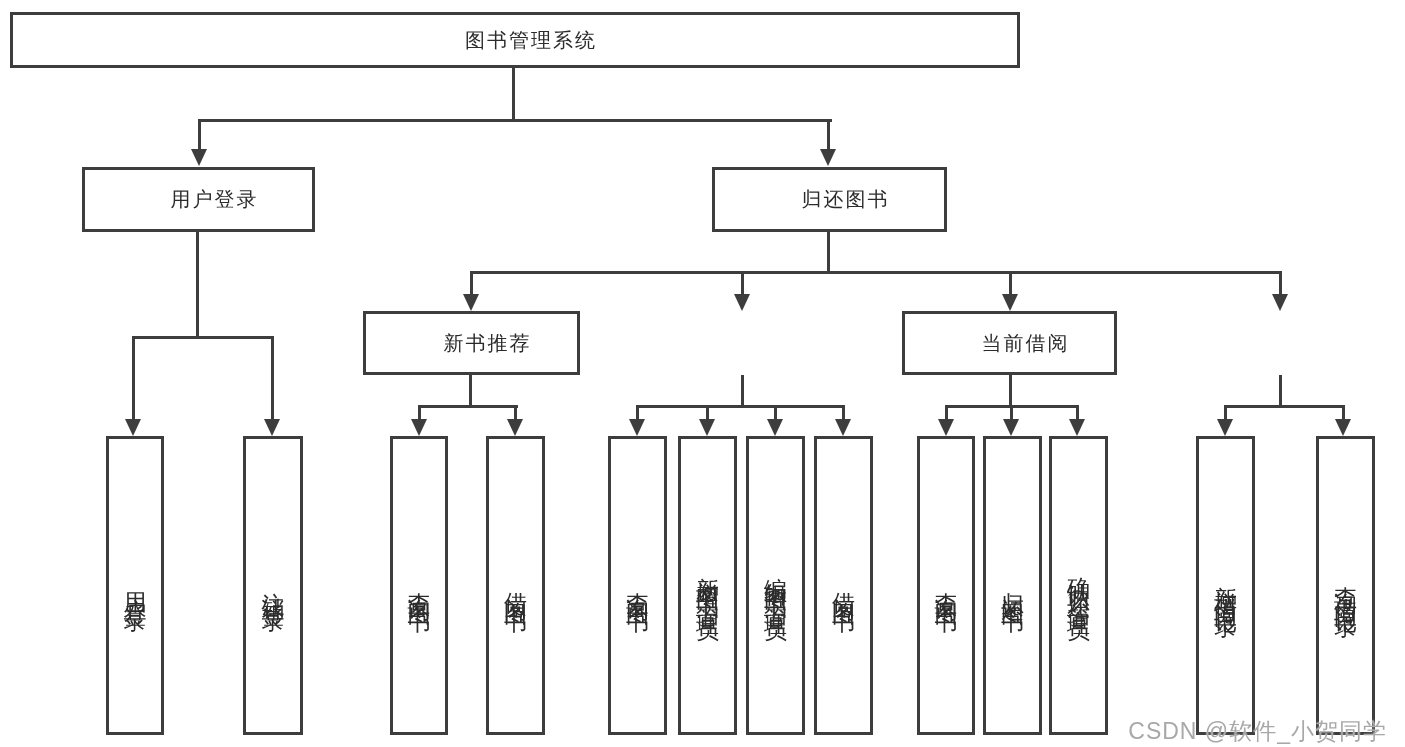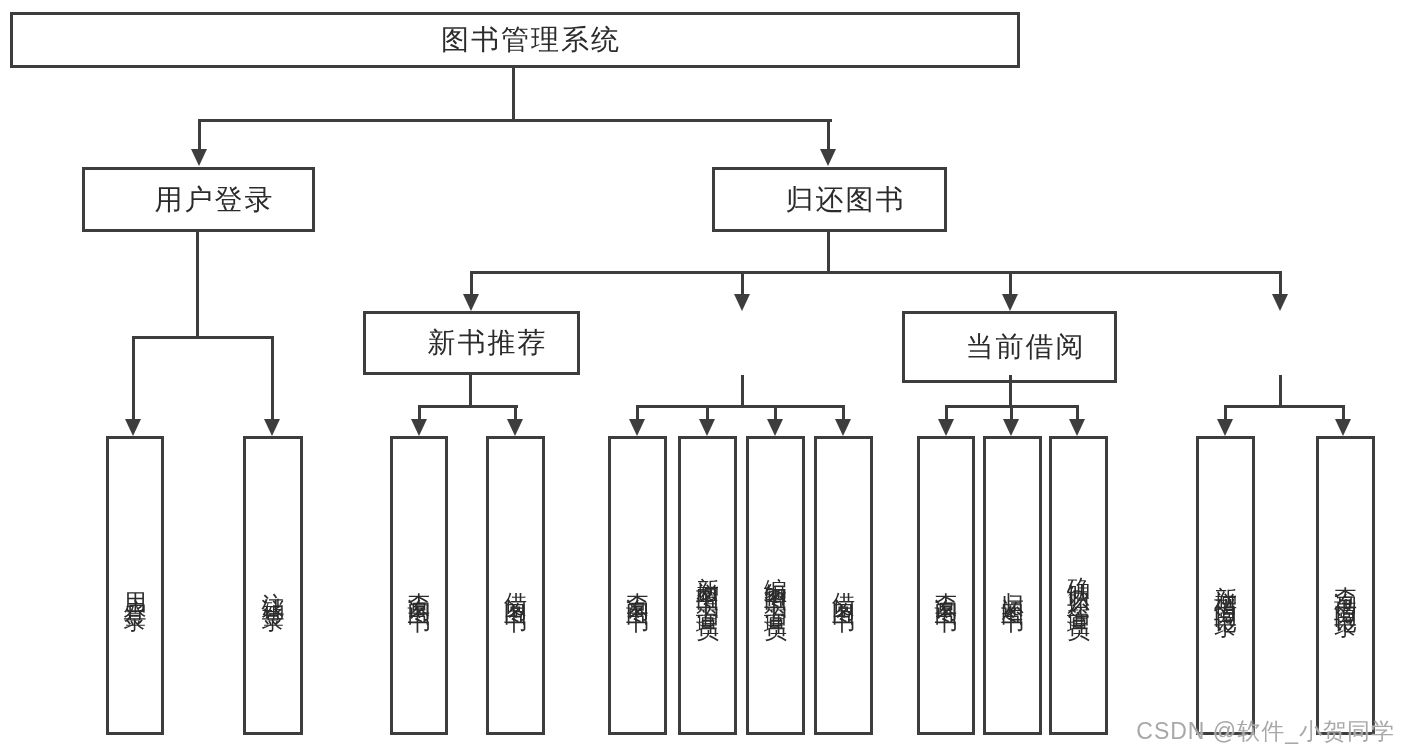--- a/index.html
+++ b/index.html
@@ -9,33 +9,33 @@
   body{font-family:"Liberation Sans","DejaVu Sans",sans-serif;}
   .canvas{
     position:relative;width:1405px;height:747px;background:var(--background);
     overflow:hidden;margin:0 auto;
   }
   .box{
     position:absolute;box-sizing:border-box;border:3px solid var(--line);
     background:var(--background);display:flex;align-items:center;justify-content:center;
     color:var(--text);
   }
-  .box.h{font-size:28px;letter-spacing:2px;padding-left:32px;}
+  .box.h{font-size:20px;letter-spacing:2px;padding-left:32px;}
   .box.v{
     writing-mode:vertical-rl;text-orientation:mixed;
     font-size:23px;letter-spacing:6px;line-height:1;
   }
   .ln{position:absolute;background:var(--line);}
   .ah{
     position:absolute;width:0;height:0;
     border-left:8px solid transparent;border-right:8px solid transparent;
     border-top:17px solid var(--line);
   }
   .watermark{
-    position:absolute;top:716px;right:10px;font-size:23px;color:var(--watermark);
+    position:absolute;top:716px;right:18px;font-size:23px;color:var(--watermark);
     letter-spacing:1px;white-space:nowrap;z-index:5;
     text-shadow:0 0 2px rgba(255,255,255,.8);
     margin-left:48px;
   }
 </style>
 </head>
 <body>
 
 <div class="canvas">
 
@@ -71,21 +71,21 @@
   <div class="ln" style="left:1009px;top:271px;width:3px;height:24px;"></div>
   <div class="ln" style="left:1279px;top:271px;width:3px;height:24px;"></div>
   <div class="ah" style="left:463px;top:294px;"></div>
   <div class="ah" style="left:734px;top:294px;"></div>
   <div class="ah" style="left:1002px;top:294px;"></div>
   <div class="ah" style="left:1272px;top:294px;"></div>
 
   <div class="box h" style="left:363px;top:311px;width:217px;height:64px;">
     <span>新书推荐</span>
   </div>
-  <div class="box h" style="left:902px;top:311px;width:215px;height:72px;text-align:right;">
+  <div class="box h" style="left:902px;top:311px;width:215px;height:64px;text-align:right;">
     <span>当前借阅</span>
   </div>
 
   <div class="ln" style="left:469px;top:375px;width:3px;height:33px;"></div>
   <div class="ln" style="left:418px;top:405px;width:100px;height:3px;"></div>
   <div class="ln" style="left:418px;top:405px;width:3px;height:16px;"></div>
   <div class="ln" style="left:514px;top:405px;width:3px;height:16px;"></div>
   <div class="ah" style="left:411px;top:419px;"></div>
   <div class="ah" style="left:507px;top:419px;"></div>
 

